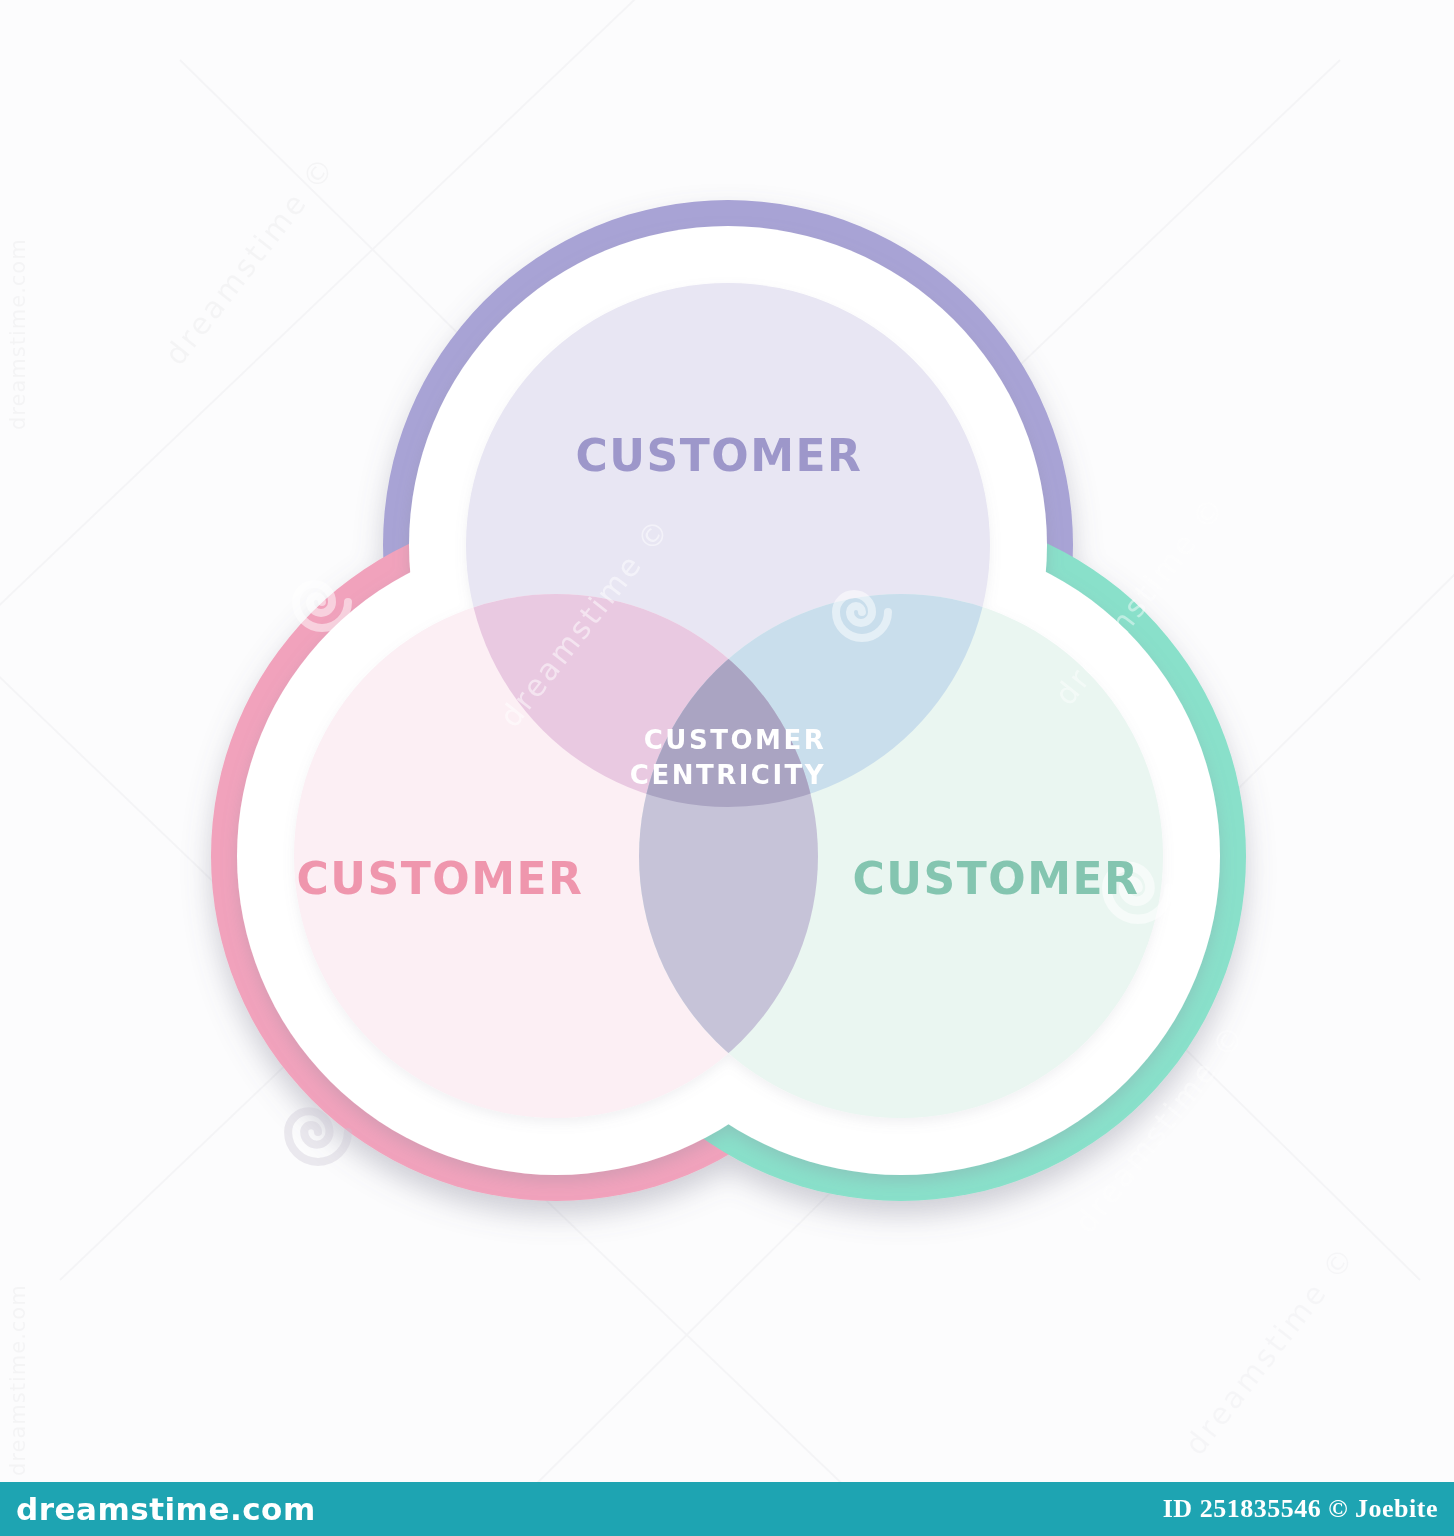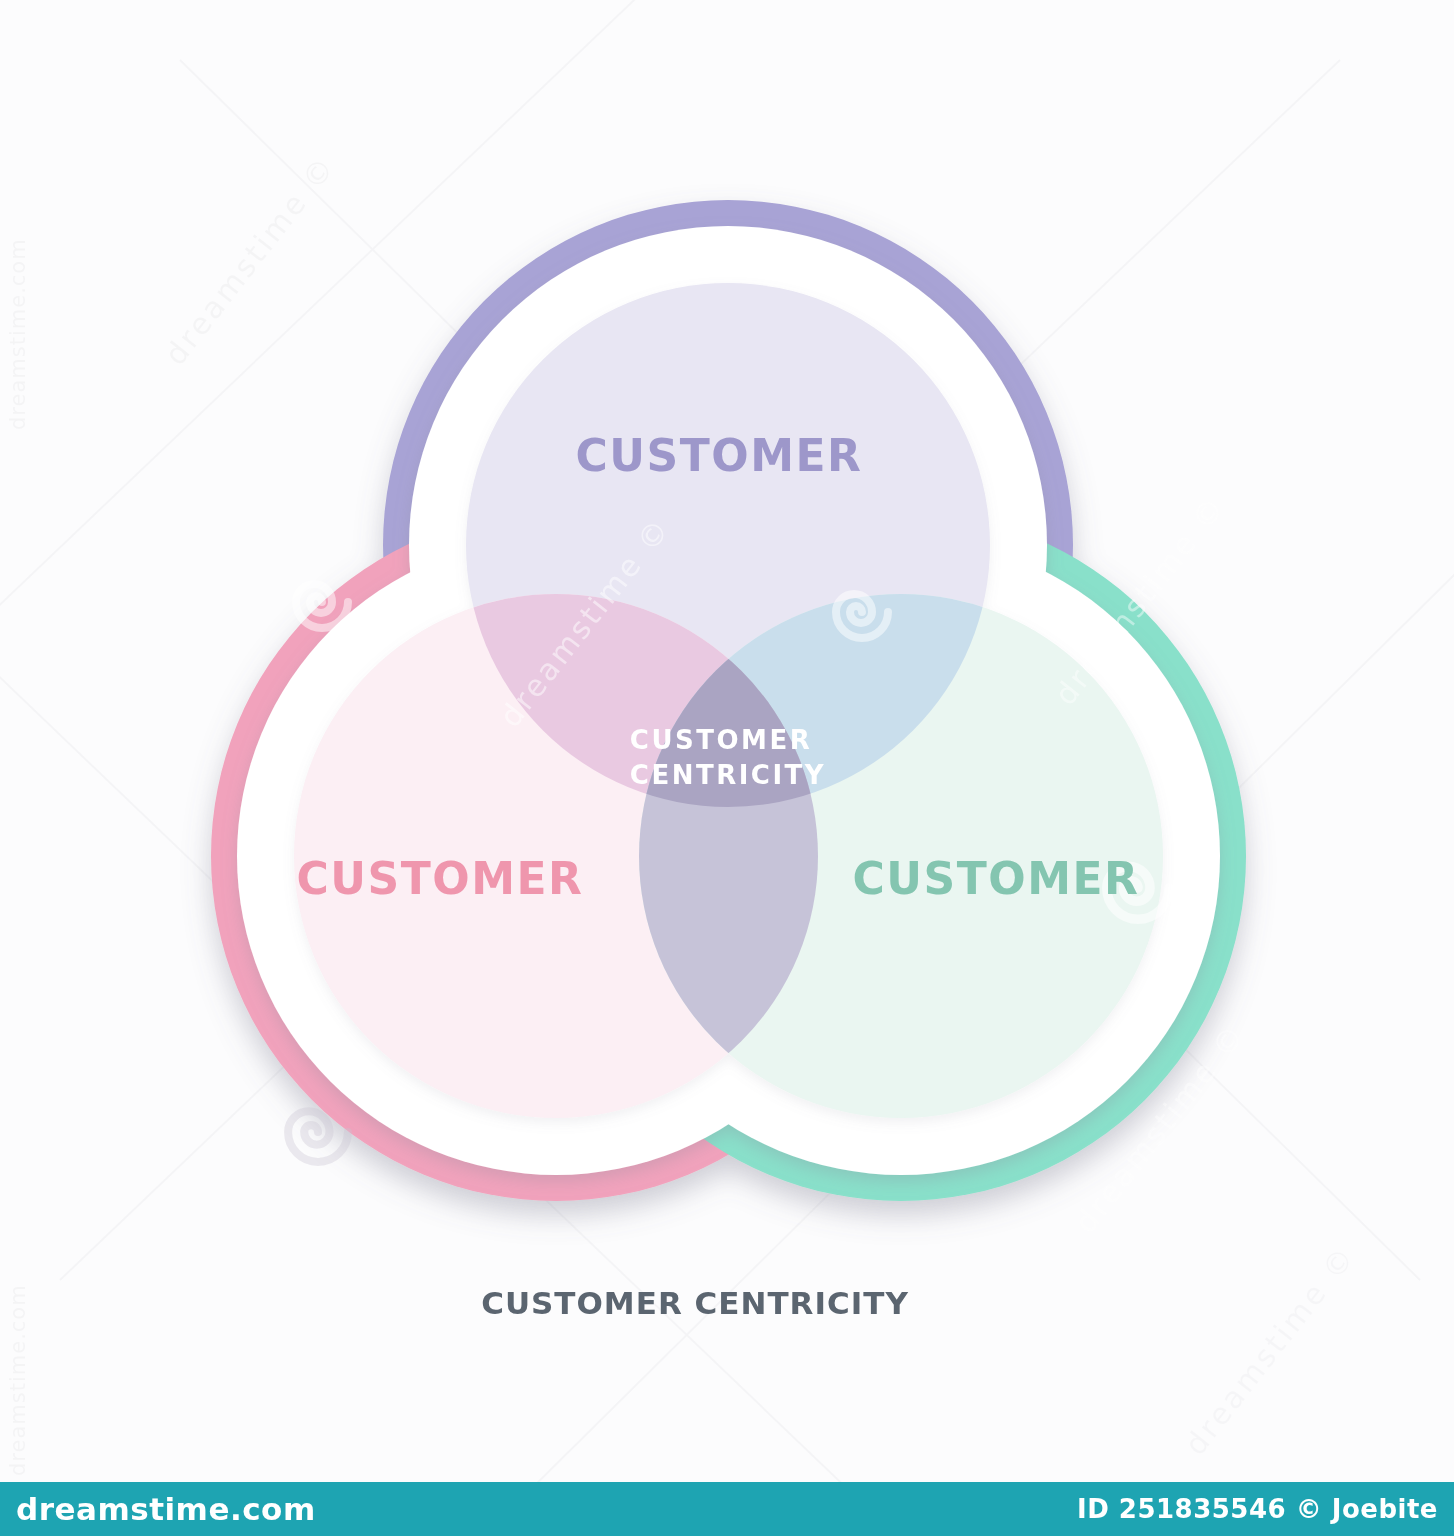--- a/index.html
+++ b/index.html
@@ -4,21 +4,21 @@
 <style>
   html,body{margin:0;padding:0;background:#ffffff;}
   .stage{
     position:relative;width:1454px;height:1536px;overflow:hidden;
     background:#fcfcfd;
     font-family:"DejaVu Sans","Liberation Sans",sans-serif;
   }
   svg.venn{position:absolute;left:0;top:0;}
   .vlabel{
     position:absolute;transform:translate(-50%,-50%);
-    text-align:left;font-weight:bold;line-height:1.18;
+    text-align:right;font-weight:bold;line-height:1.18;
     letter-spacing:1.5px;white-space:nowrap;
   }
   .lbl-journey{left:719px;top:456px;font-size:44px;color:#9d97ca;}
   .lbl-experience{left:440px;top:879px;font-size:44px;color:#ef96ad;}
   .lbl-value{left:996px;top:879px;font-size:44px;color:#84c5b0;}
   .lbl-center{left:728px;top:758px;font-size:26px;color:#ffffff;letter-spacing:2.5px;line-height:1.35;}
   .main-title{
     position:absolute;left:695px;top:1303px;transform:translate(-50%,-50%);
     font-size:31px;font-weight:bold;color:#5b6570;letter-spacing:1px;white-space:nowrap;
   }
@@ -36,21 +36,21 @@
     font-size:21px;color:#6a6a74;opacity:.05;white-space:nowrap;letter-spacing:1px;
   }
   .wm-vert.v1{top:430px;}
   .wm-vert.v2{top:1476px;}
   .footer{
     position:absolute;left:0;top:1482px;width:1454px;height:54px;
     background:#1ea4b2;display:flex;justify-content:space-between;align-items:center;
     padding:0 16px;box-sizing:border-box;
   }
   .footer-logo{color:#ffffff;font-size:31px;font-weight:bold;letter-spacing:.5px;}
-  .footer-credit{color:#ffffff;font-size:26px;font-weight:bold;letter-spacing:.5px;}
+  .footer-credit{color:#ffffff;font-size:26px;font-weight:bold;letter-spacing:.5px;font-family:Liberation Serif, serif;}
 </style>
 </head>
 <body>
 
 <div class="stage">
 
   <svg class="venn" width="1454" height="1536" viewBox="0 0 1454 1536">
     <defs>
       <clipPath id="cpA">
           <circle cx="728" cy="545" r="262"></circle>
@@ -128,21 +128,20 @@
     <div>CUSTOMER</div>
   </div>
   <div class="vlabel lbl-value">
     <div>CUSTOMER</div>
   </div>
   <div class="vlabel lbl-center">
     <div>CUSTOMER</div>
     <div>CENTRICITY</div>
   </div>
 
-  <div class="main-title">CUSTOMER CENTRICITY</div>
 
   <div class="wm-diag d1">dreamstime ©</div>
   <div class="wm-diag d2">dreamstime ©</div>
   <div class="wm-diag d3">dreamstime ©</div>
   <div class="wm-diag d4">dreamstime ©</div>
   <div class="wm-diag d5">dreamstime ©</div>
 
   <div class="wm-vert v1">dreamstime.com</div>
   <div class="wm-vert v2">dreamstime.com</div>
 

